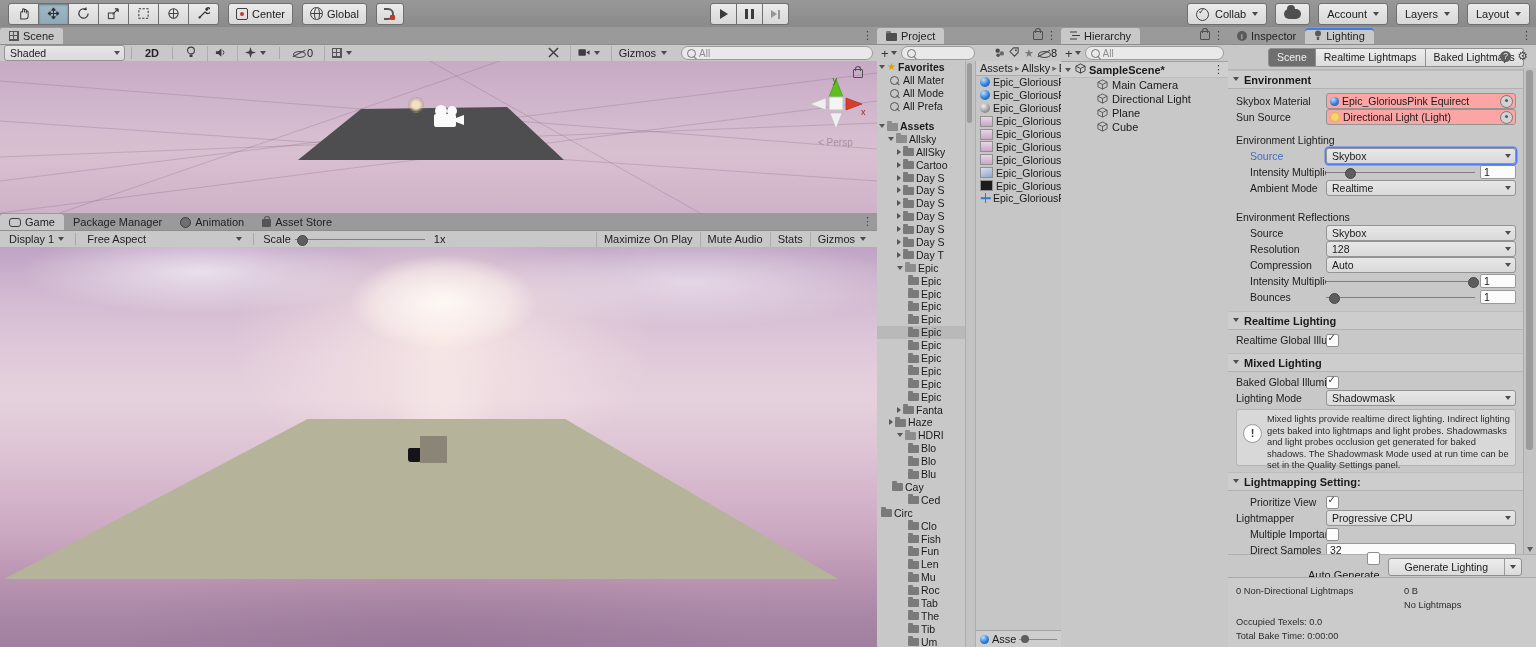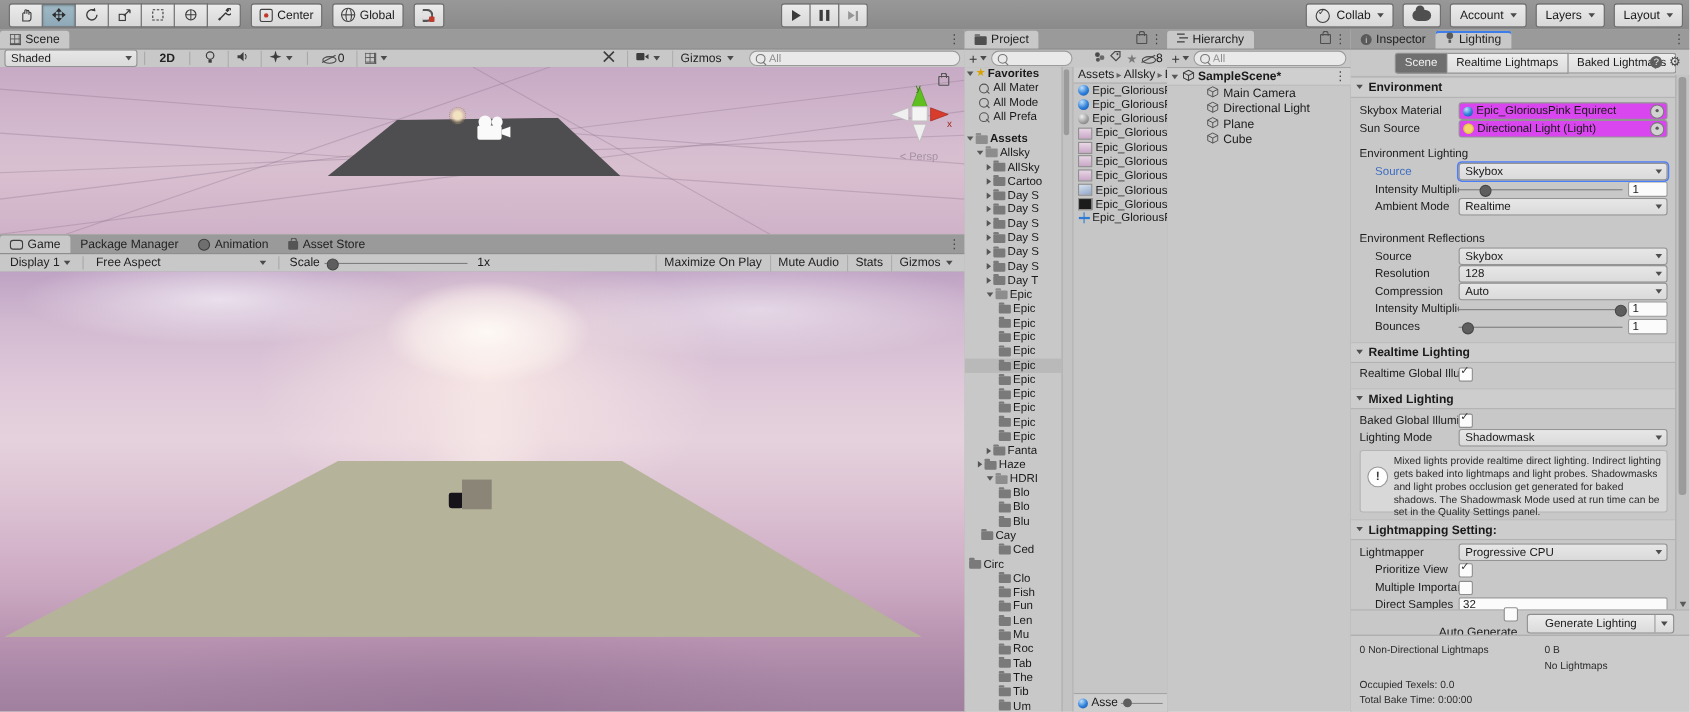--- a/index.html
+++ b/index.html
@@ -142,21 +142,21 @@
   .hdr{height:17px;display:flex;align-items:center;font-weight:bold;background:#CDCDCD;border-top:1px solid #BDBDBD;border-bottom:1px solid #B2B2B2;padding-left:16px;position:relative;font-size:11px;}
   .hdr .harr{position:absolute;left:5px;top:6px;width:0;height:0;border-left:3.5px solid transparent;border-right:3.5px solid transparent;border-top:4.5px solid #4E4E4E;}
   .irow{height:16px;display:flex;align-items:center;padding:0 8px 0 8px;}
   .ilabel{width:90px;flex:none;white-space:nowrap;overflow:hidden;font-size:10.5px;color:#202020;}
   .ilabel.ind{padding-left:14px;width:76px;}
   .ilabel.blue{color:#3E6FC4;}
   .isub{font-size:10.5px;color:#202020;padding-left:8px;height:16px;display:flex;align-items:center;}
   .dd{flex:1;height:14px;background:linear-gradient(#E7E7E7,#DADADA);border:1px solid #949494;border-radius:3px;display:flex;align-items:center;padding:0 14px 0 5px;position:relative;font-size:10.5px;white-space:nowrap;overflow:hidden;}
   .dd::after{content:"";position:absolute;right:4px;top:5px;border-left:3.5px solid transparent;border-right:3.5px solid transparent;border-top:4px solid #4E4E4E;}
   .dd.focus{box-shadow:0 0 0 1.5px #4C7EFA;}
-  .objfield{flex:1;height:14px;background:#d946ef;border:1px solid #949494;border-radius:3px;display:flex;align-items:center;gap:3px;padding:0 2px 0 3px;white-space:nowrap;overflow:hidden;font-size:10.5px;}
+  .objfield{flex:1;height:14px;background:#fca5a5;border:1px solid #949494;border-radius:3px;display:flex;align-items:center;gap:3px;padding:0 2px 0 3px;white-space:nowrap;overflow:hidden;font-size:10.5px;}
   .objfield .otext{flex:1;overflow:hidden;}
   .picker{width:11px;height:11px;border-radius:50%;border:1px solid #787878;position:relative;flex:none;background:#D2D2D2;}
   .picker::after{content:"";position:absolute;left:3.5px;top:3.5px;width:3px;height:3px;border-radius:50%;background:#5A5A5A;}
   .i-sun{width:10px;height:10px;border-radius:50%;background:radial-gradient(circle,#F4D66A 45%,#D9B23C 70%,transparent 72%);position:relative;flex:none;}
   .slider{flex:1;position:relative;height:14px;margin-right:5px;}
   .slider .strack{position:absolute;left:0;right:0;top:6.5px;height:1px;background:#7E7E7E;}
   .slider .sthumb{position:absolute;top:2.5px;width:9px;height:9px;border-radius:50%;background:#5E5E5E;border:1px solid #474747;}
   .tin{width:28px;flex:none;height:12px;background:#FBFBFB;border:1px solid #9A9A9A;border-radius:2px;padding:0 3px;font-size:10.5px;display:flex;align-items:center;}
   .tin.wide{flex:1;width:auto;}
   .cb{width:11px;height:11px;background:#FCFCFC;border:1px solid #8E8E8E;border-radius:2px;position:relative;flex:none;}
@@ -1004,28 +1004,28 @@
         <span class="bang">!</span>
         <span>Mixed lights provide realtime direct lighting. Indirect lighting gets baked into lightmaps and light probes. Shadowmasks and light probes occlusion get generated for baked shadows. The Shadowmask Mode used at run time can be set in the Quality Settings panel.</span>
       </div>
       <div style="height:4px;"></div>
       <div class="hdr">
           <span class="harr"></span>
           <span>Lightmapping Setting:</span>
         </div>
       <div style="height:3px;"></div>
       <div class="irow">
+        <div class="ilabel ind">Prioritize View</div>
+        <span class="cb checked"></span>
+      </div>
+      <div class="irow">
         <div class="ilabel">Lightmapper</div>
         <div class="dd">
             <span>Progressive CPU</span>
           </div>
-      </div>
-      <div class="irow">
-        <div class="ilabel ind">Prioritize View</div>
-        <span class="cb checked"></span>
       </div>
       <div class="irow">
         <div class="ilabel ind">Multiple Importan</div>
         <span class="cb"></span>
       </div>
       <div class="irow">
         <div class="ilabel ind">Direct Samples</div>
         <div class="tin wide">
             <span>32</span>
           </div>

